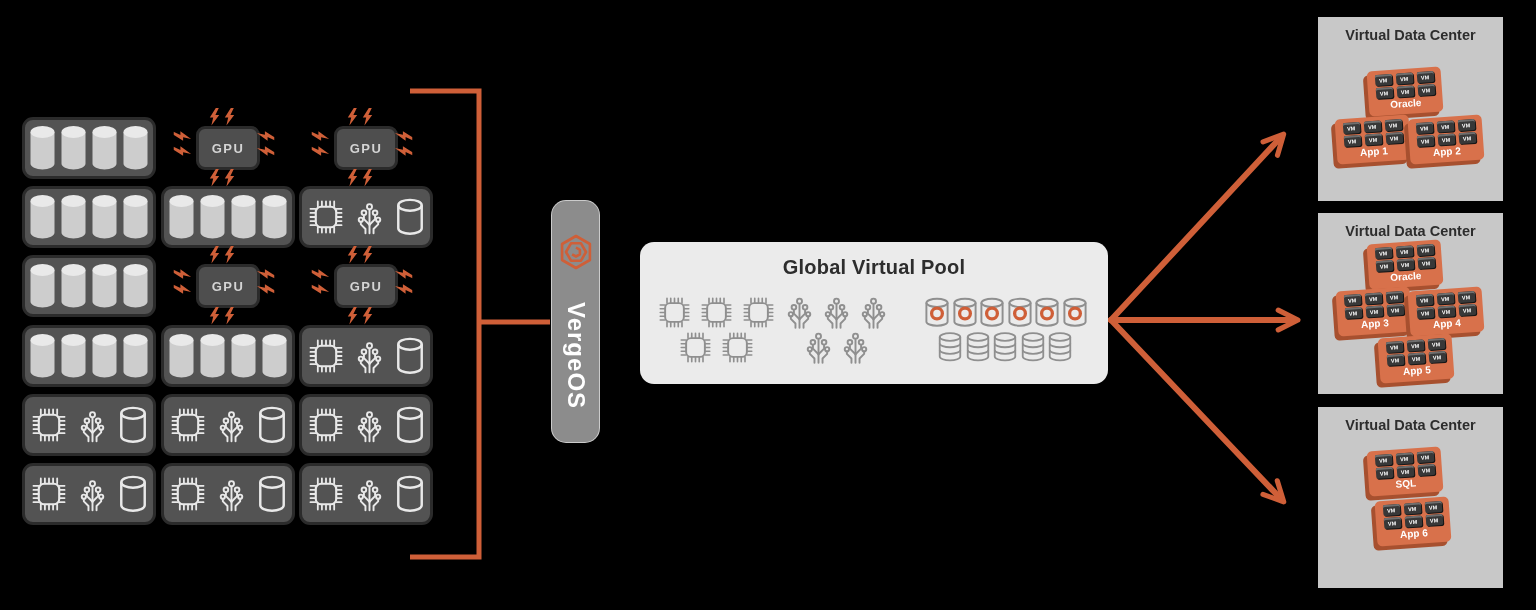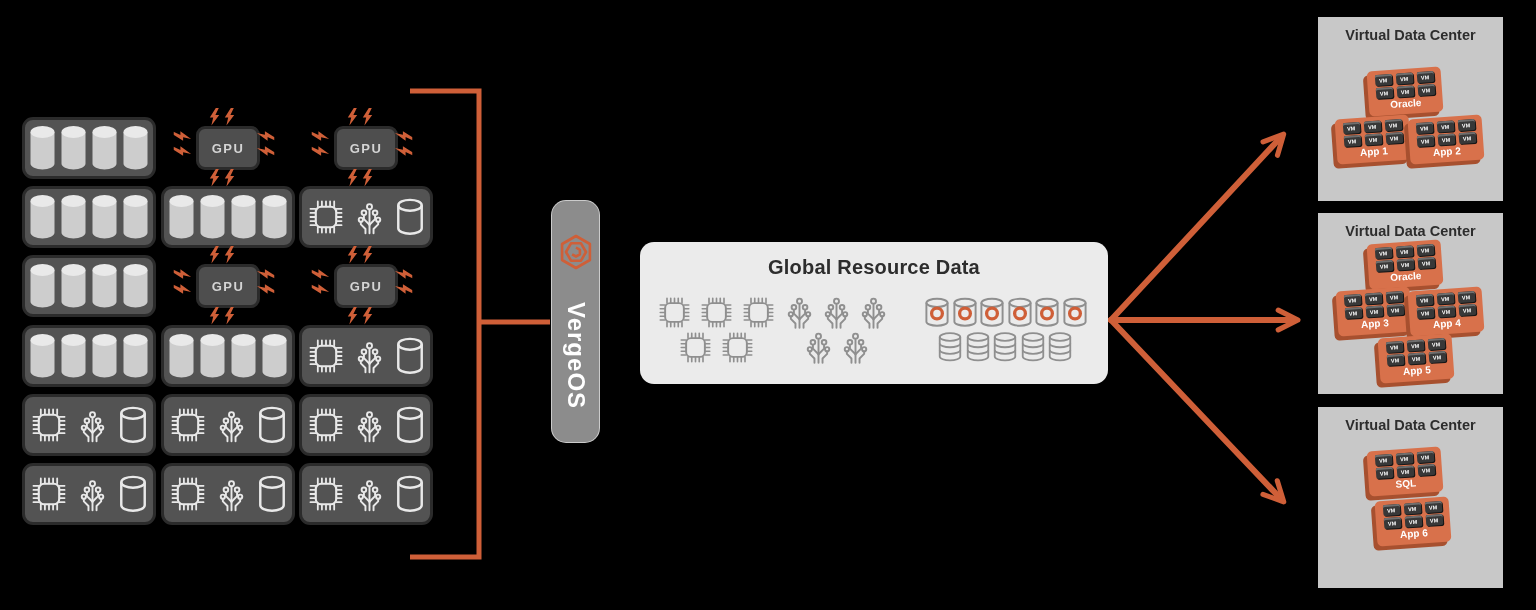--- a/index.html
+++ b/index.html
@@ -533,21 +533,21 @@
     </div>
 
   <div class="vbar">
     <div class="vlogo" id="vlogo"><svg width="42" height="42" viewBox="0 0 42 42">
           <path d="M21.0 5.0 L 34.9 13.0 L 34.9 29.0 L 21.0 37.0 M26.0 12.3 L 31.0 21.0 L 26.0 29.7 L 16.0 29.7 M34.9 29.0 L 21.0 37.0 L 7.1 29.0 L 7.1 13.0 M26.0 29.7 L 16.0 29.7 L 11.0 21.0 L 16.0 12.3 M7.1 29.0 L 7.1 13.0 L 21.0 5.0 L 34.9 13.0 M11.0 21.0 L 16.0 12.3 L 26.0 12.3 L 31.0 21.0 M21.0 16.5 L 24.9 18.8 L 24.9 23.3 L 21.0 25.5 L 17.1 23.3" fill="none" stroke="#cf5f38" stroke-width="2.6" stroke-linejoin="round"></path>
         </svg></div>
     <div class="vlabel">VergeOS</div>
   </div>
 
   <div class="pool">
-    <div class="pool-title">Global Resource Data</div>
+    <div class="pool-title">Global Virtual Pool</div>
     <div id="poolIcons">
         <div class="pool-icon" style="left: 18px; top: 54px;"><svg width="33" height="33" viewBox="0 0 44 44">
             <rect x="9.5" y="9.5" width="25" height="25" rx="6.5" fill="none" stroke="#8f8f8f" stroke-width="2.6"></rect>
             <path d="M12 3V9M12 35V41M3 12H9M35 12H41M17 3V9M17 35V41M3 17H9M35 17H41M22 3V9M22 35V41M3 22H9M35 22H41M27 3V9M27 35V41M3 27H9M35 27H41M32 3V9M32 35V41M3 32H9M35 32H41" stroke="#8f8f8f" stroke-width="2.2" stroke-linecap="round"></path>
           </svg></div>
         <div class="pool-icon" style="left: 60px; top: 54px;"><svg width="33" height="33" viewBox="0 0 44 44">
             <rect x="9.5" y="9.5" width="25" height="25" rx="6.5" fill="none" stroke="#8f8f8f" stroke-width="2.6"></rect>
             <path d="M12 3V9M12 35V41M3 12H9M35 12H41M17 3V9M17 35V41M3 17H9M35 17H41M22 3V9M22 35V41M3 22H9M35 22H41M27 3V9M27 35V41M3 27H9M35 27H41M32 3V9M32 35V41M3 32H9M35 32H41" stroke="#8f8f8f" stroke-width="2.2" stroke-linecap="round"></path>
           </svg></div>
         <div class="pool-icon" style="left: 102px; top: 54px;"><svg width="33" height="33" viewBox="0 0 44 44">

